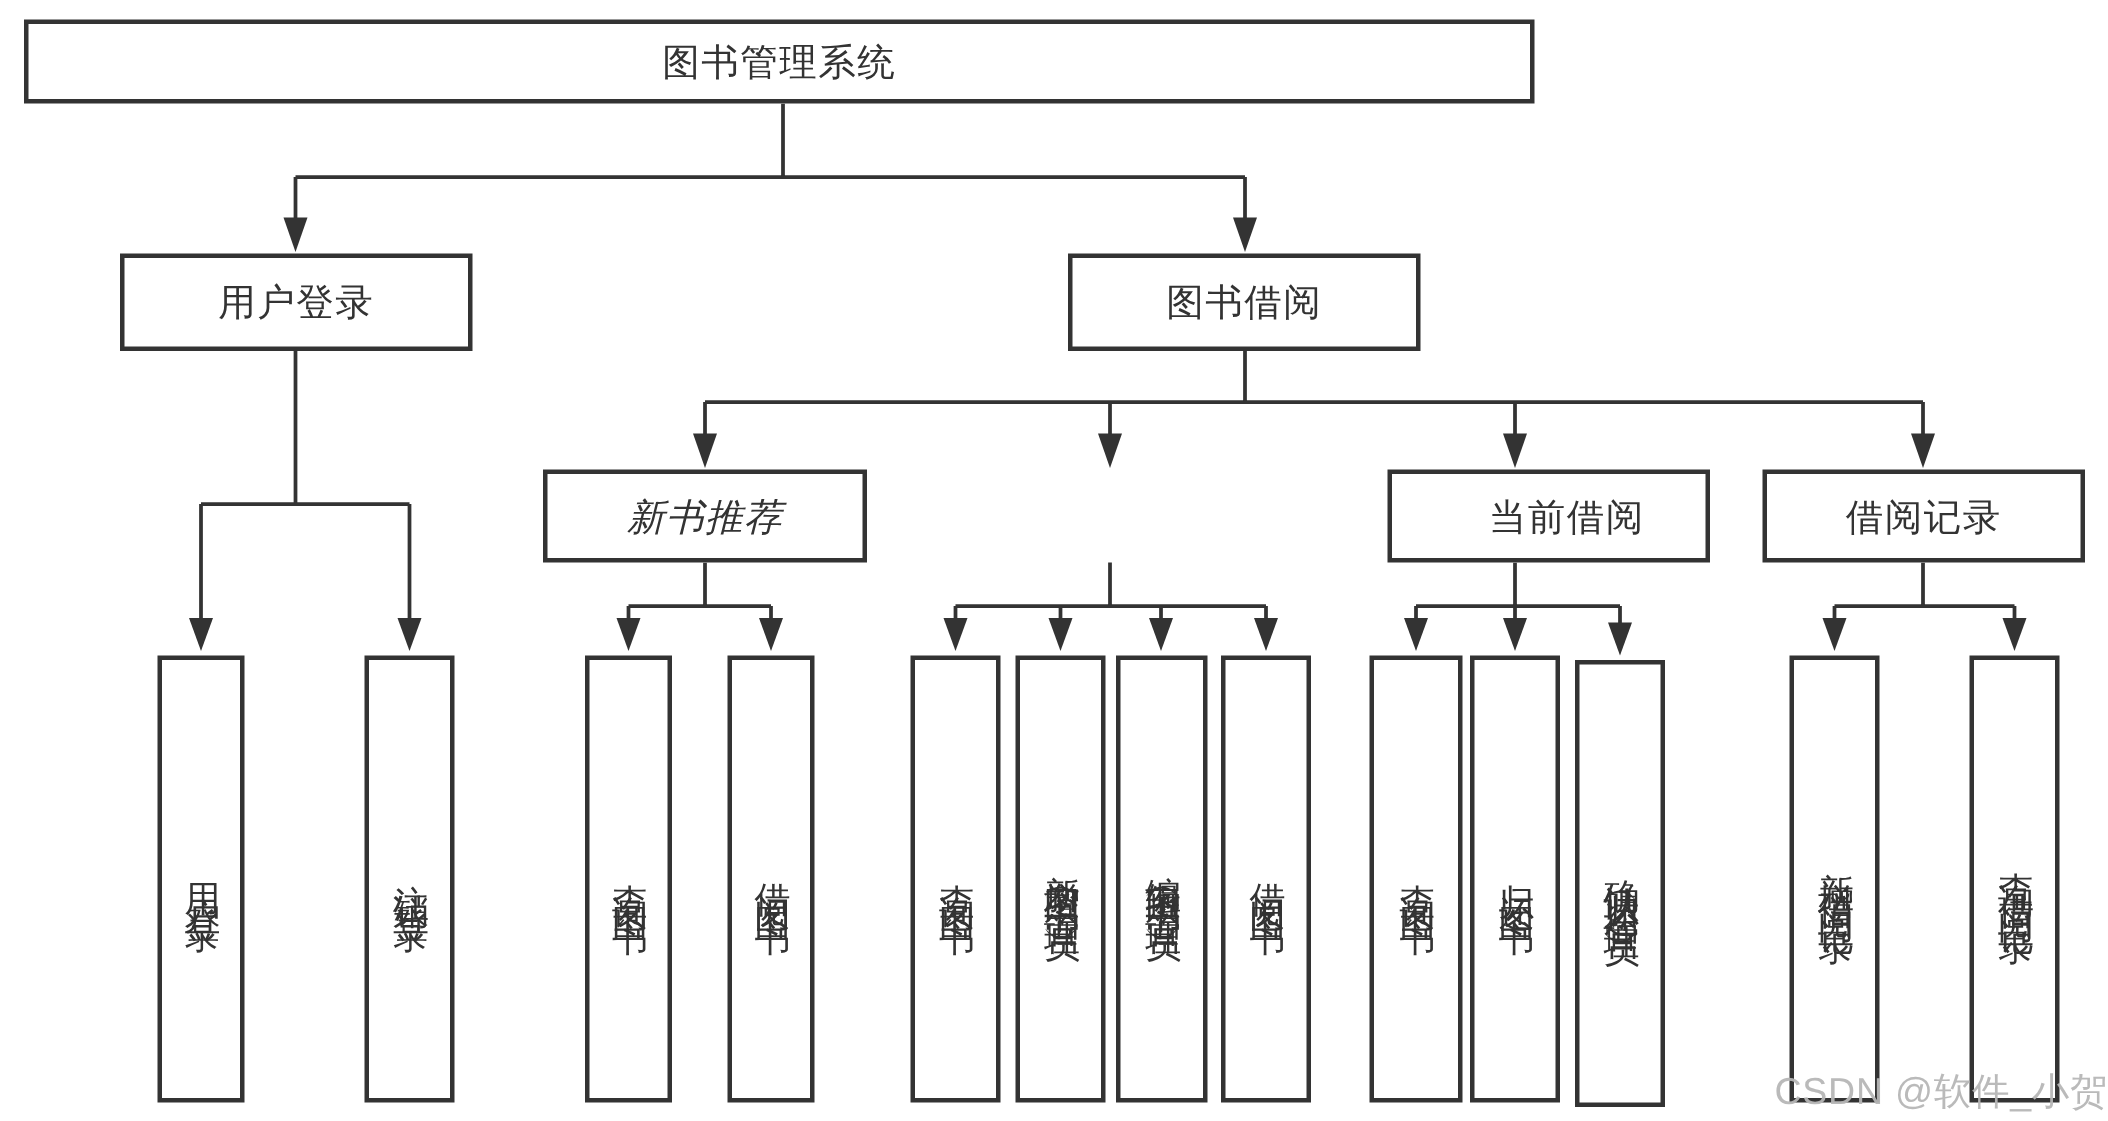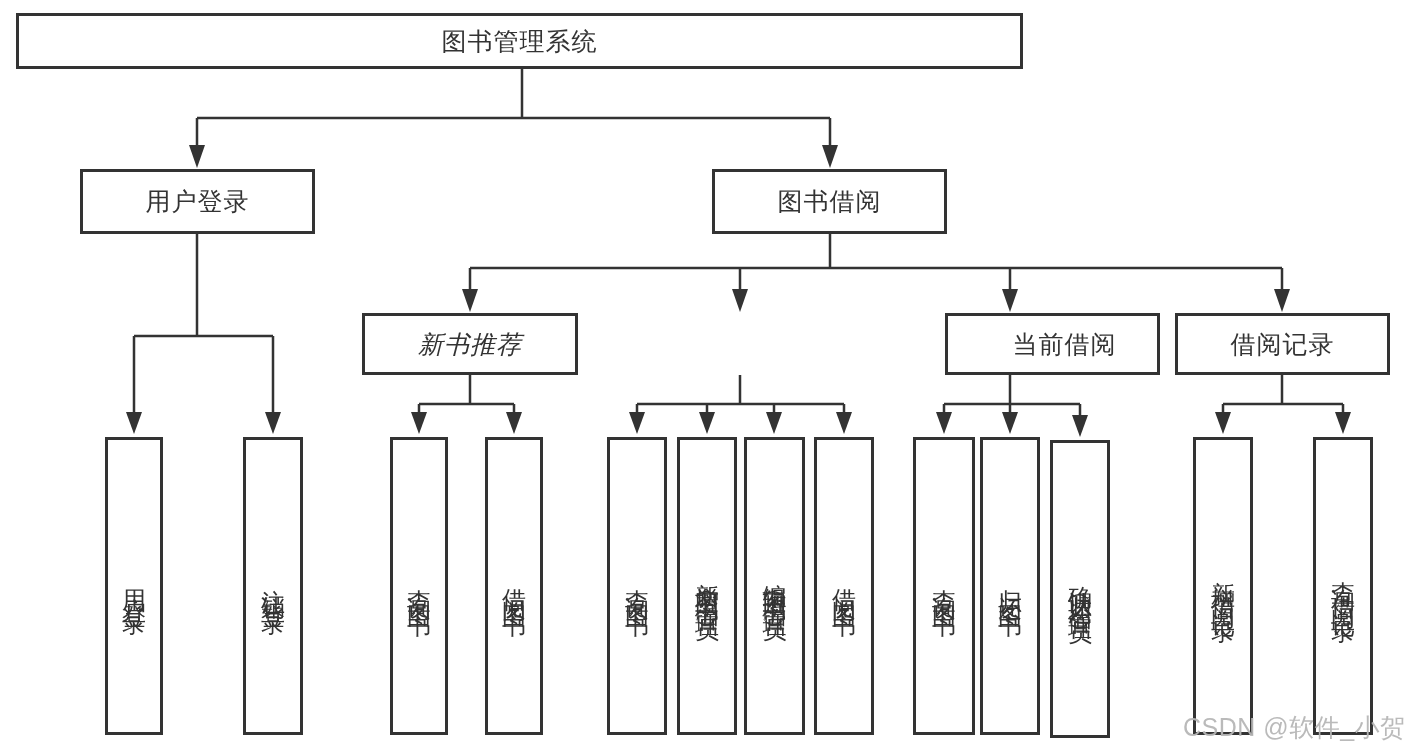--- a/index.html
+++ b/index.html
@@ -90,21 +90,21 @@
   <div class="box h" style="left:80px; top:169px; width:235px; height:65px;">
     <span>用户登录</span>
   </div>
   <div class="box h" style="left:712px; top:169px; width:235px; height:65px;">
     <span>图书借阅</span>
   </div>
 
   <div class="box h" style="left:362px; top:313px; width:216px; height:62px;font-style:italic;">
     <span>新书推荐</span>
   </div>
-  <div class="box h" style="left:945px; top:313px; width:215px; height:62px;padding-left:24px;">
+  <div class="box h" style="left:925px; top:313px; width:215px; height:62px;padding-left:24px;">
     <span>当前借阅</span>
   </div>
   <div class="box h" style="left:1175px; top:313px; width:215px; height:62px;">
     <span>借阅记录</span>
   </div>
 
   <div class="box v" style="left:105px; top:437px; width:58px; height:298px;">
     <span class="vtext">用户登录</span>
   </div>
   <div class="box v" style="left:243px; top:437px; width:60px; height:298px;">

